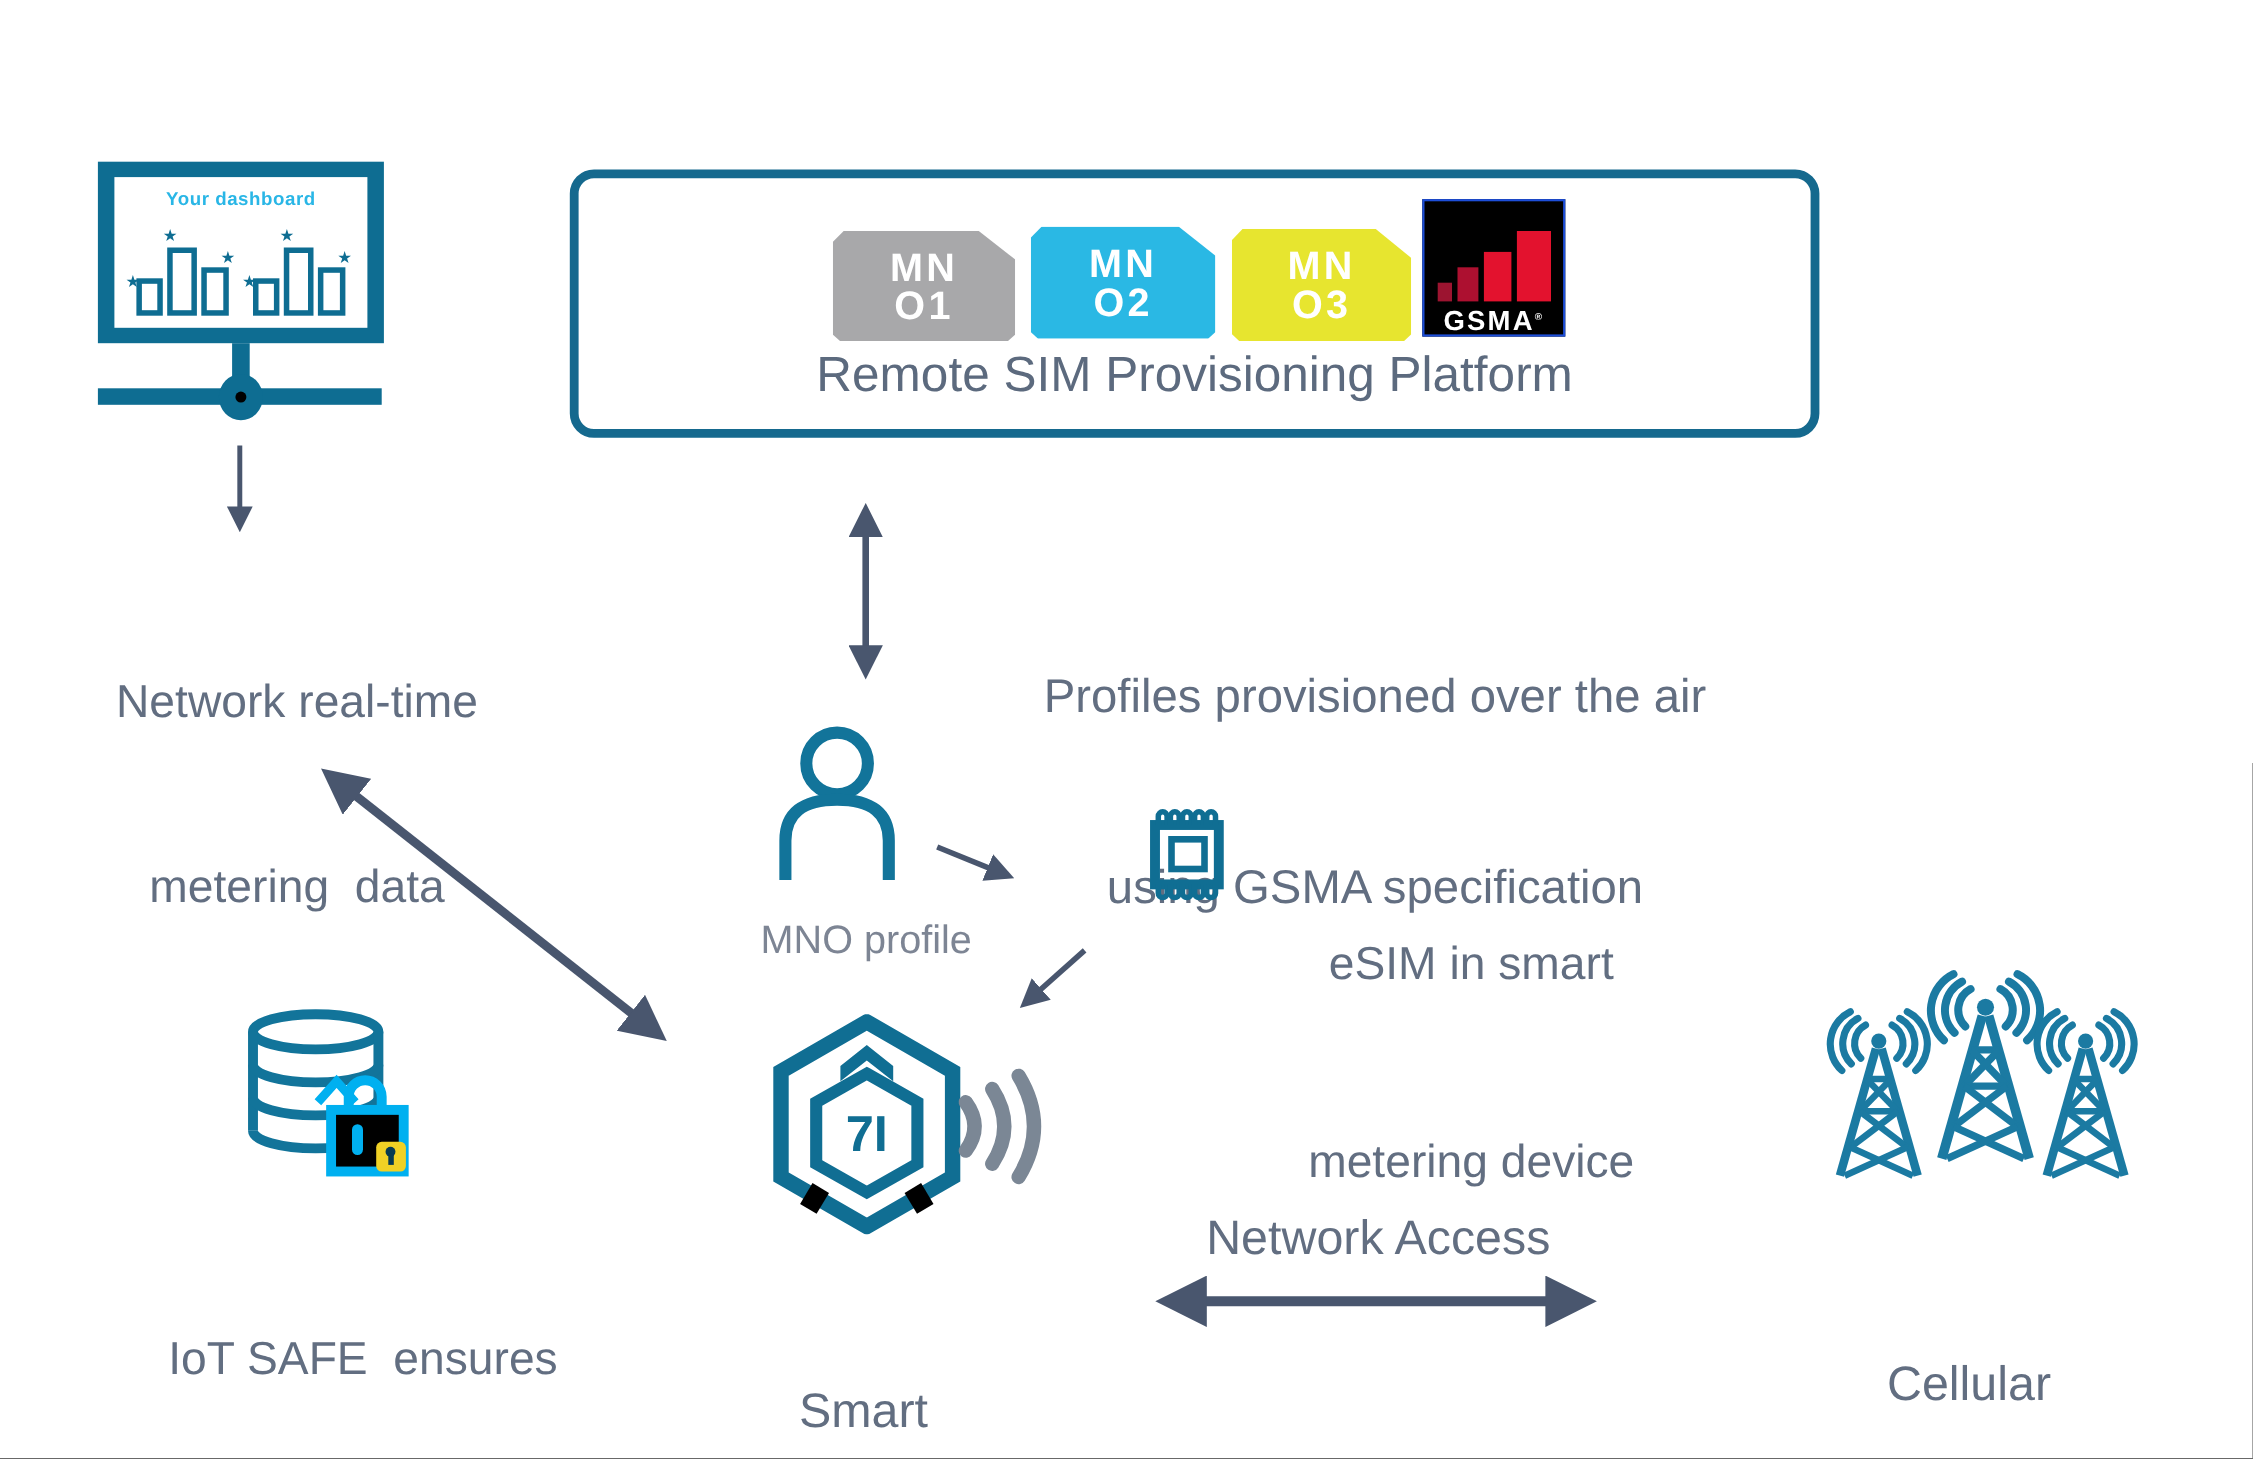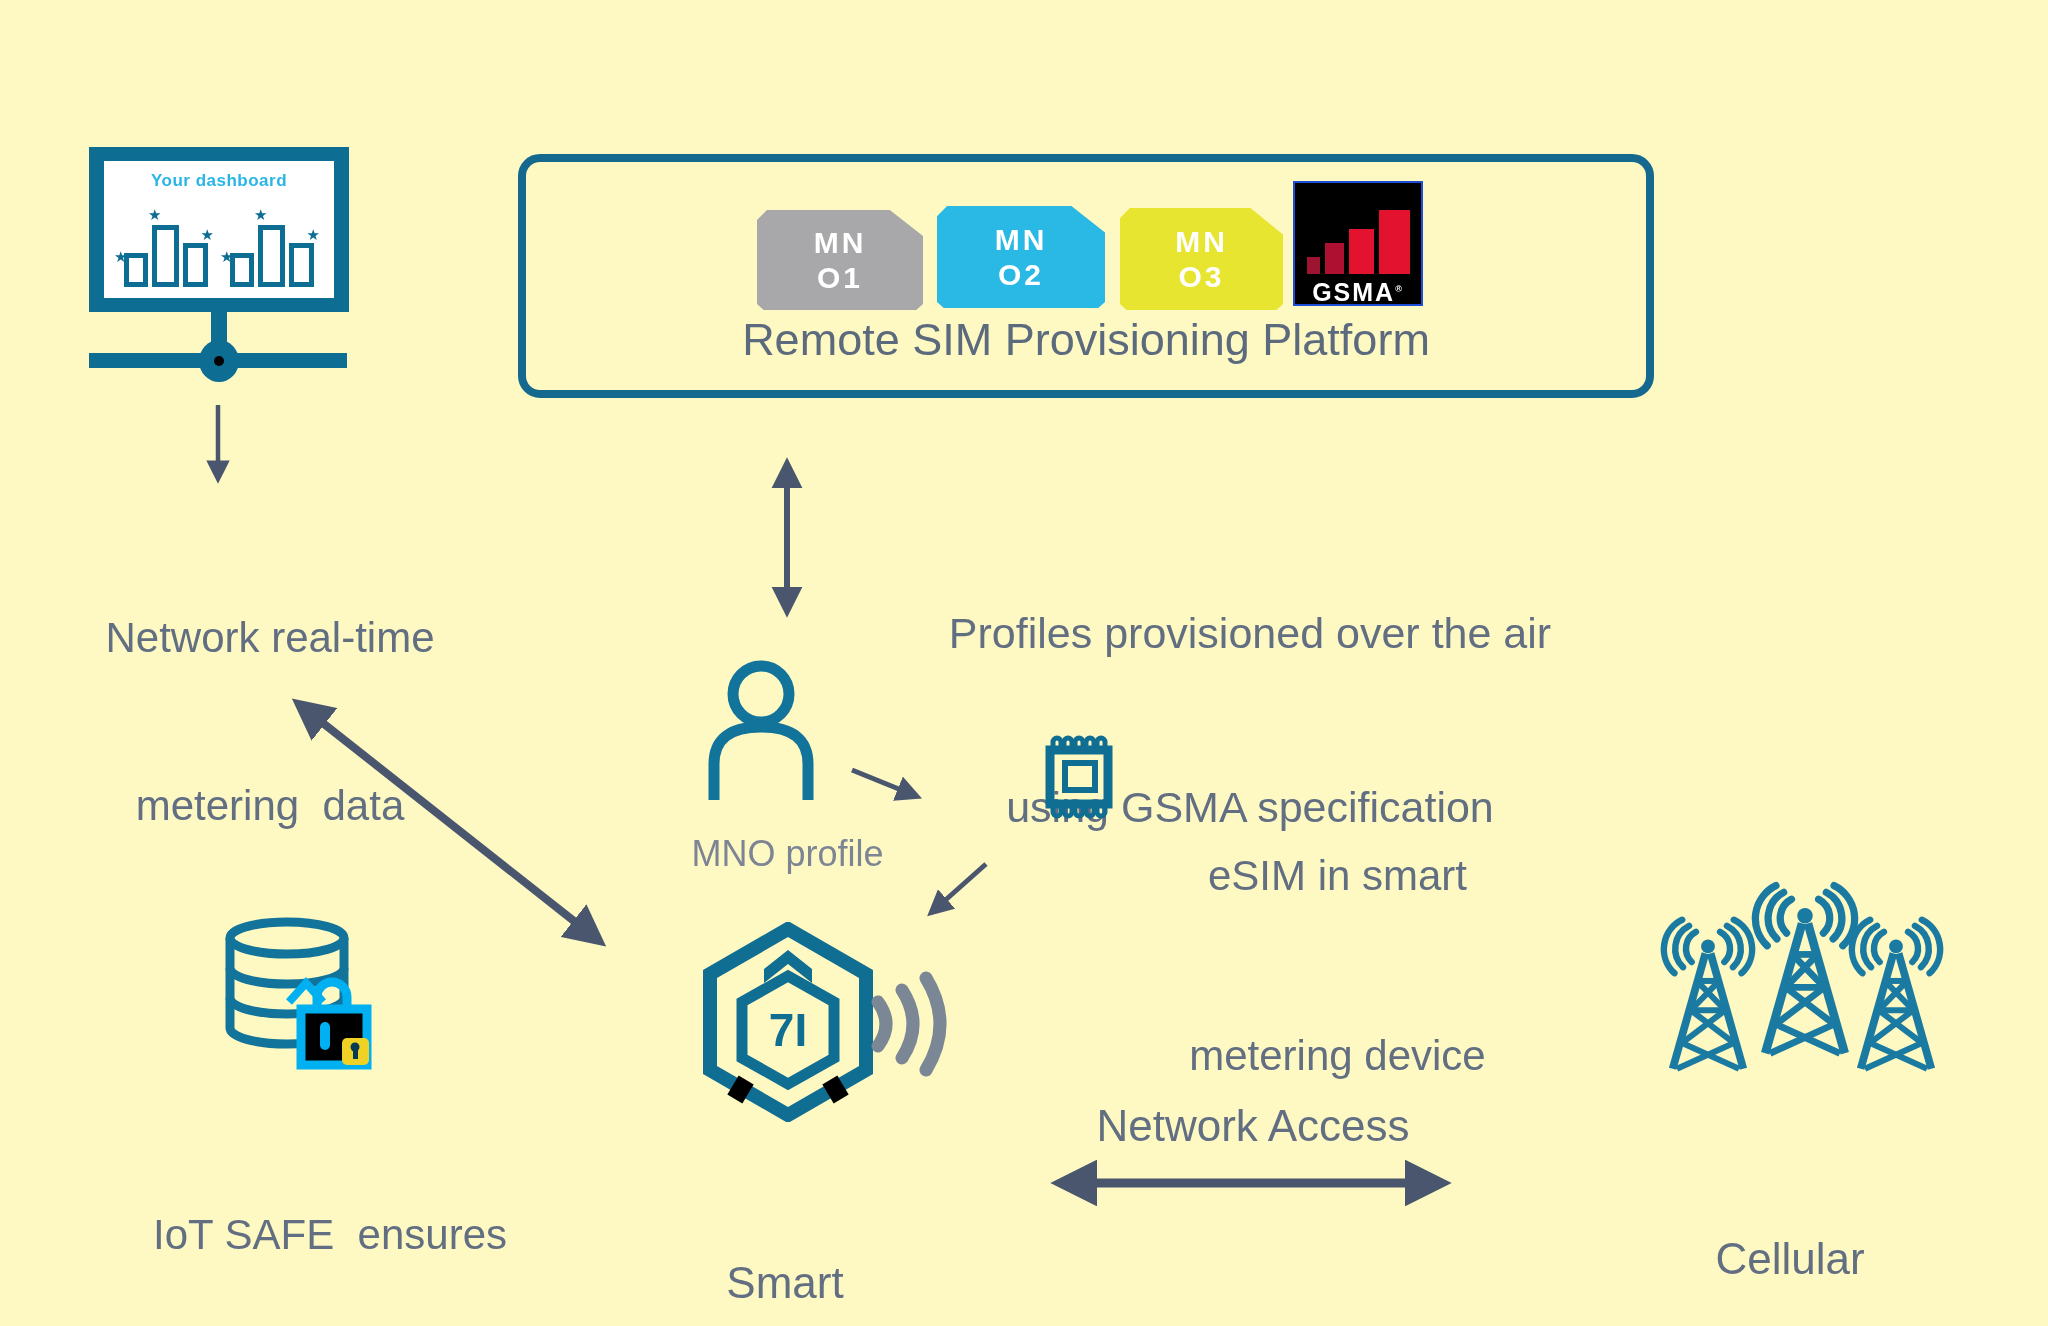--- a/index.html
+++ b/index.html
@@ -1,17 +1,17 @@
 <!DOCTYPE html>
 <html><head>
 <meta charset="utf-8">
 <style>
   html,body{margin:0;padding:0;background:#000;}
   .canvas{
-    position:relative;width:2048px;height:1326px;background:#fef9c3;
+    position:relative;width:2048px;height:1326px;background:#ffffff;
     font-family:"Liberation Sans",sans-serif;overflow:hidden;
   }
   .abs{position:absolute;}
   .label{
     position:absolute;color:#626e81;font-size:42px;line-height:56px;
     text-align:center;white-space:pre;
   }
   
   .monitor{
     position:absolute;left:89px;top:147px;width:260px;height:165px;
@@ -29,21 +29,21 @@
   .stand-bar{position:absolute;left:89px;top:353px;width:258px;height:15px;background:#0e6d92;}
   .stand-node{position:absolute;left:199px;top:340px;width:40px;height:42px;border-radius:50%;background:#0e6d92;}
   .stand-node::after{content:"";position:absolute;left:15px;top:16px;width:10px;height:10px;border-radius:50%;background:#000;}
   
   .rsp-box{
     position:absolute;left:518px;top:154px;width:1136px;height:244px;
     border:8px solid #15698e;border-radius:22px;box-sizing:border-box;
   }
   .sim{
     position:absolute;display:flex;flex-direction:column;align-items:center;justify-content:center;
-    color:#fff;font-size:30px;line-height:35px;font-weight:600;letter-spacing:3px;
+    color:#fff;font-size:36px;line-height:35px;font-weight:600;letter-spacing:3px;
     clip-path:polygon(0 10%,6% 0,80% 0,100% 26%,100% 94%,96% 100%,4% 100%,0 94%);
   }
   .sim1{left:231px;top:48px;width:166px;height:100px;background:#a8a8aa;}
   .sim2{left:411px;top:44px;width:168px;height:102px;background:#2ab8e4;}
   .sim3{left:594px;top:46px;width:163px;height:102px;background:#e7e52f;}
   .gsma{
     position:absolute;left:767px;top:19px;width:130px;height:125px;background:#000;
     border:2px solid #1d4ed8;box-sizing:border-box;
   }
   .gsma-bars{display:flex;align-items:flex-end;justify-content:center;gap:5px;height:64px;margin-top:27px;}

